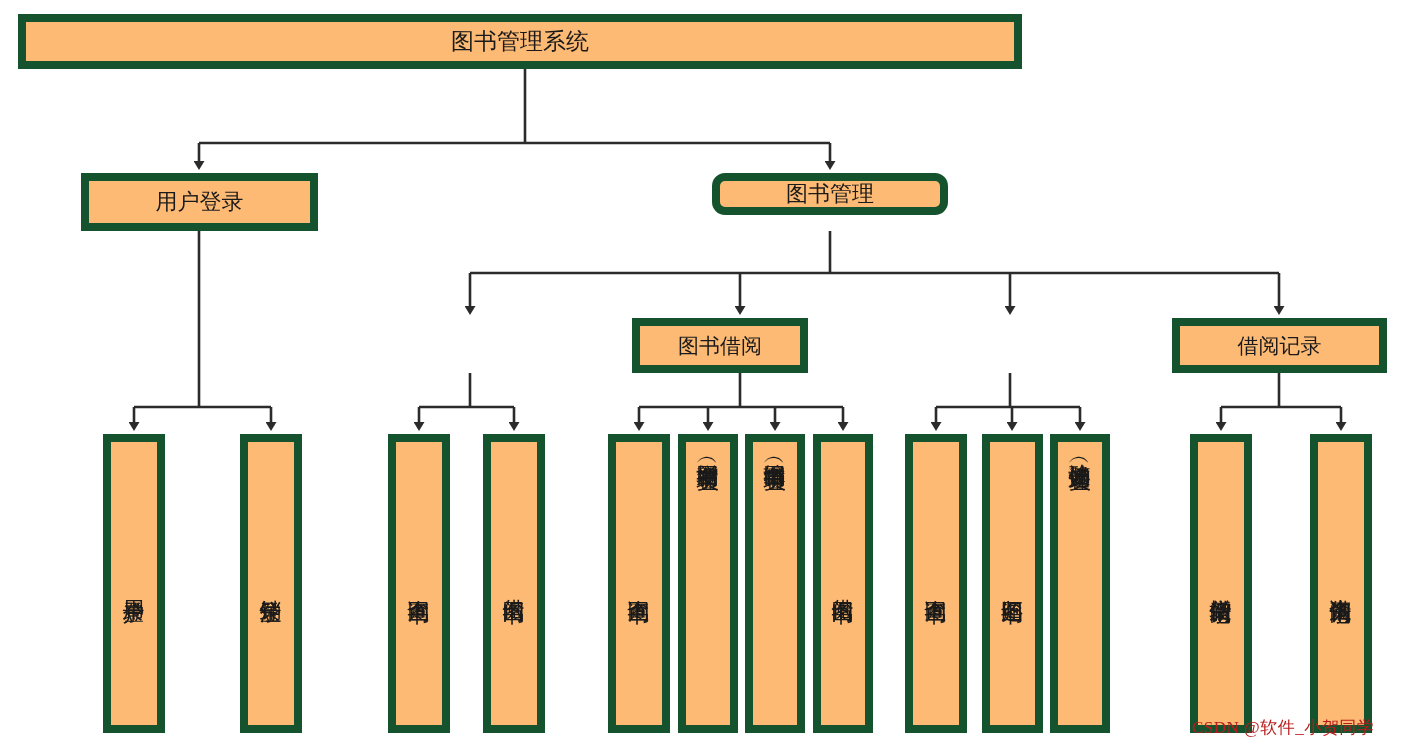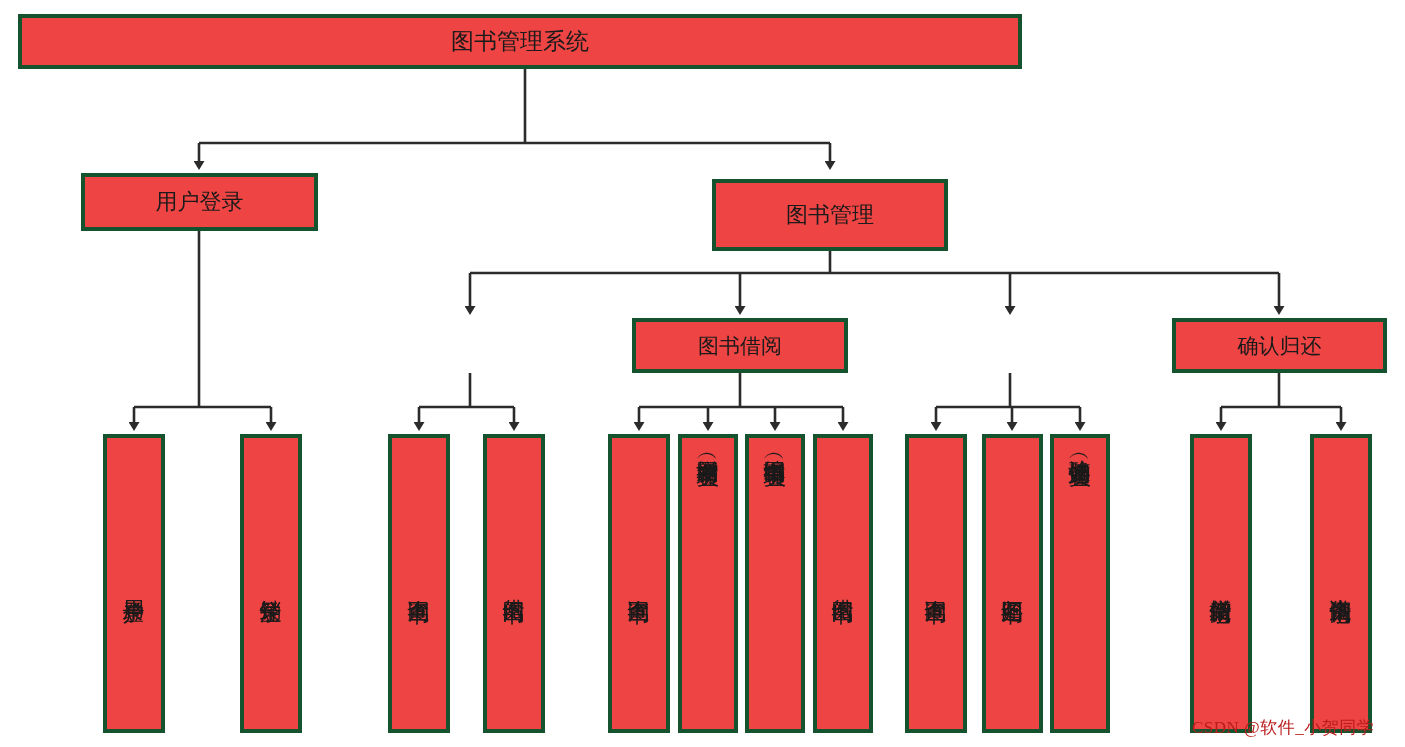--- a/index.html
+++ b/index.html
@@ -21,22 +21,22 @@
     position: absolute;
     left: 0;
     top: 0;
     width: 1405px;
     height: 747px;
     pointer-events: none;
   }
   .node {
     position: absolute;
     box-sizing: border-box;
-    border: 4px solid #14532d;
-    background: #ef4444;
+    border: 8px solid #14532d;
+    background: #fdba74;
     display: flex;
     align-items: center;
     justify-content: center;
     color: #1a1a1a;
   }
   .node.root {
     font-size: 23px;
   }
   .node.level2 {
     font-size: 22px;
@@ -137,32 +137,32 @@
   </svg>
 
   <div class="node root" style="left:18px; top:14px; width:1004px; height:55px;">
     <span>图书管理系统</span>
   </div>
 
   <div class="node level2" style="left:81px; top:173px; width:237px; height:58px;">
     <span>用户登录</span>
   </div>
 
-  <div class="node level2" style="left:712px; top:179px; width:236px; height:72px;">
+  <div class="node level2" style="left:712px; top:173px; width:236px; height:42px;border-radius:13px;">
     <span>图书管理</span>
   </div>
 
 
-  <div class="node level3" style="left:632px; top:318px; width:216px; height:55px;">
+  <div class="node level3" style="left:632px; top:318px; width:176px; height:55px;">
     <span>图书借阅</span>
   </div>
 
 
   <div class="node level3" style="left:1172px; top:318px; width:215px; height:55px;">
-    <span>确认归还</span>
+    <span>借阅记录</span>
   </div>
 
   <div class="node leaf" style="left:103px; top:434px; width:62px; height:299px;">
     <div class="leaf-inner">
       <span class="vlabel">用户登录</span>
     </div>
   </div>
 
   <div class="node leaf" style="left:240px; top:434px; width:62px; height:299px;">
     <div class="leaf-inner">

